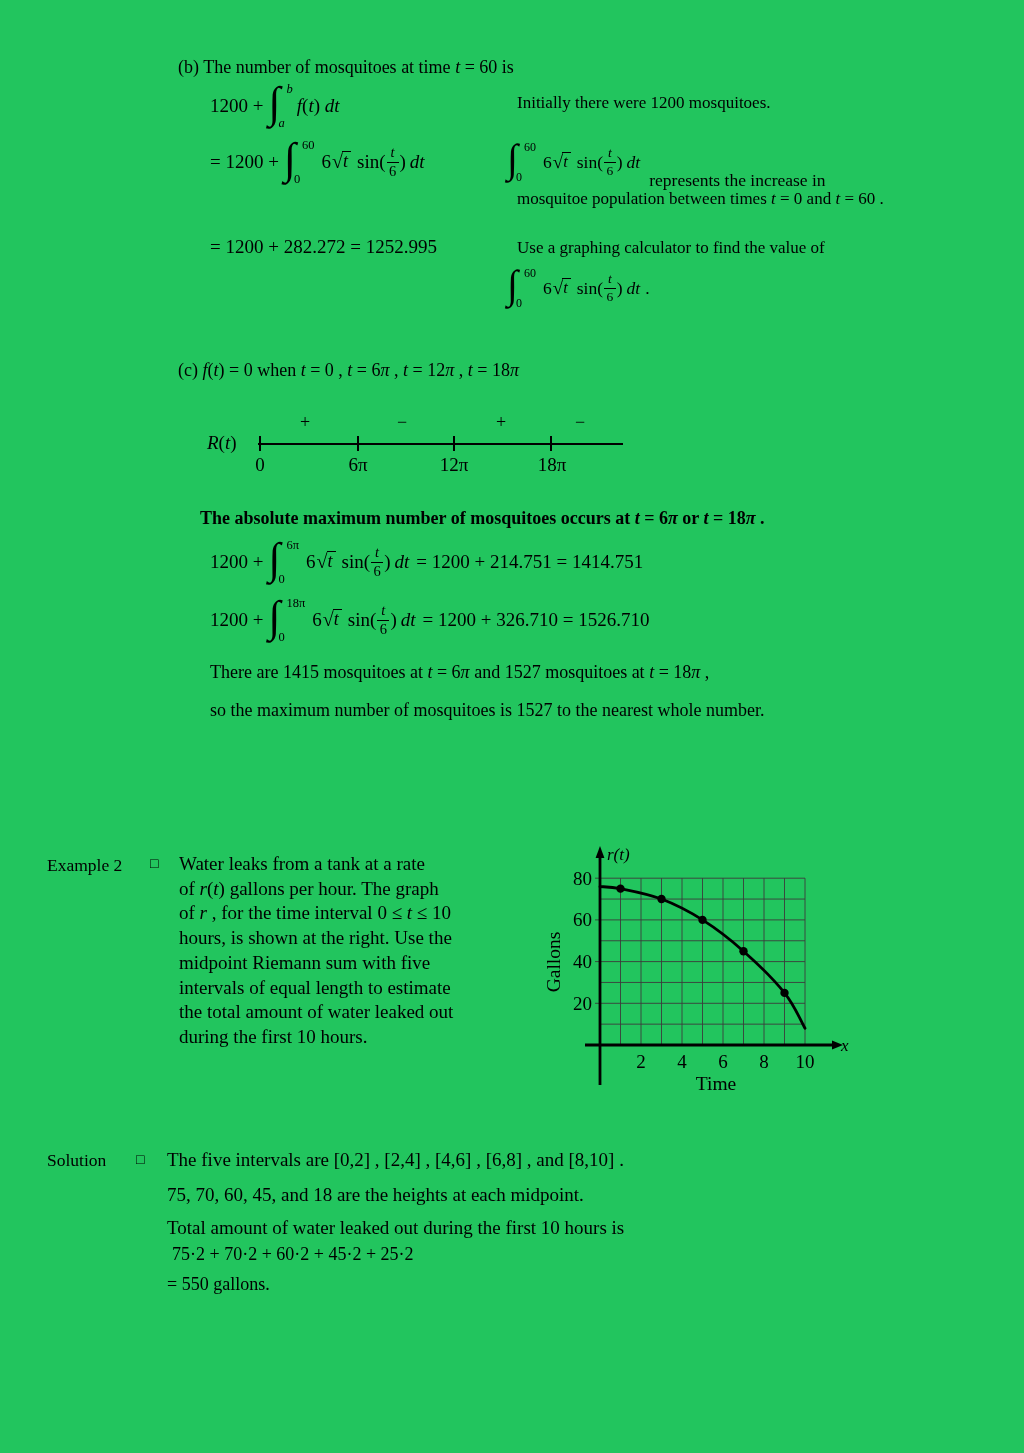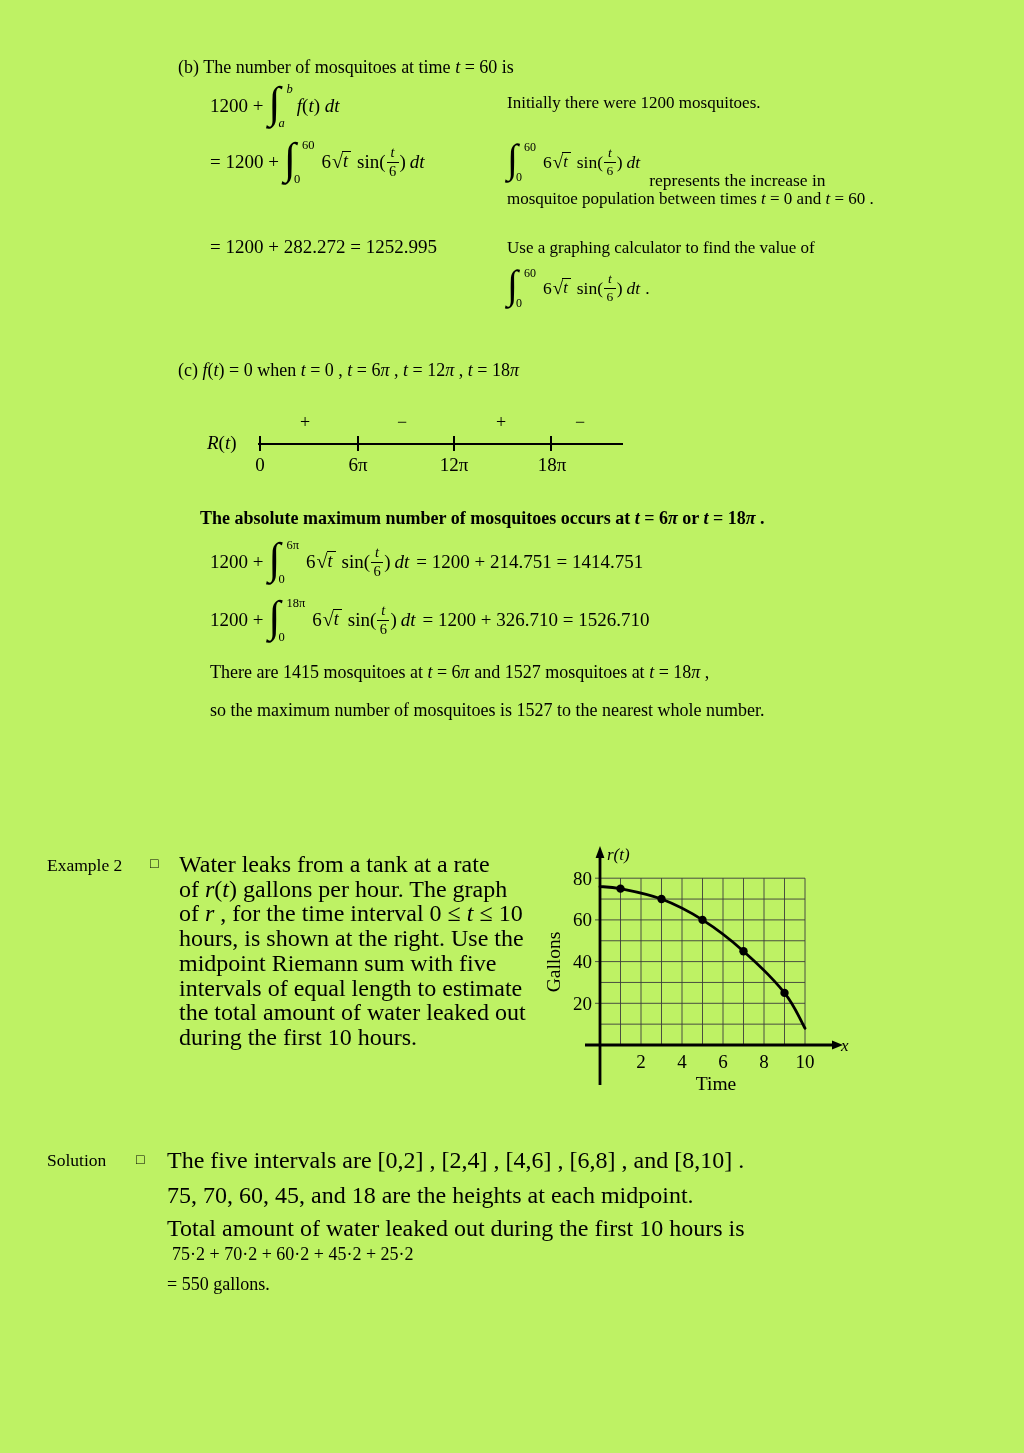--- a/index.html
+++ b/index.html
@@ -1,28 +1,28 @@
 <!DOCTYPE html>
 <html><head>
 <meta charset="utf-8">
 <style>
   html,body{margin:0;padding:0;}
   body{width:1024px;height:1453px;background:#ffffff;color:#000;
        font-family:"Liberation Serif", serif;}
-  .page{position:relative;width:1024px;height:1453px;background:#bef264;overflow:hidden;}
+  .page{position:relative;width:1024px;height:1453px;background:#22c55e;overflow:hidden;}
   .abs{position:absolute;}
   i{font-style:italic;}
 
   
   .heading{position:absolute;font-size:18px;white-space:nowrap;}
   .para{position:absolute;font-size:18px;white-space:nowrap;}
-  .note{position:absolute;font-size:17px;white-space:nowrap;}
+  .note{position:absolute;font-size:17px;white-space:nowrap;margin-left:10px;}
   .seclabel{position:absolute;font-size:17.5px;white-space:nowrap;}
   .bullet{position:absolute;font-size:14px;line-height:1;}
-  .bodyline{font-size:24px;line-height:24.7px;white-space:nowrap;}
+  .bodyline{font-size:19px;line-height:24.7px;white-space:nowrap;}
 
   
   .eqrow{position:absolute;display:flex;align-items:center;white-space:nowrap;font-size:19px;}
   .pfx{margin-right:5px;}
   .intwrap{display:inline-flex;align-items:center;}
   .isign{font-size:44px;line-height:1;transform:translateY(-3px);}
   .ibounds{display:inline-flex;flex-direction:column;justify-content:space-between;height:46px;
            font-size:12.5px;line-height:1;margin-left:1px;}
   .ub{margin-left:5px;}
   .lb{margin-left:-3px;}

